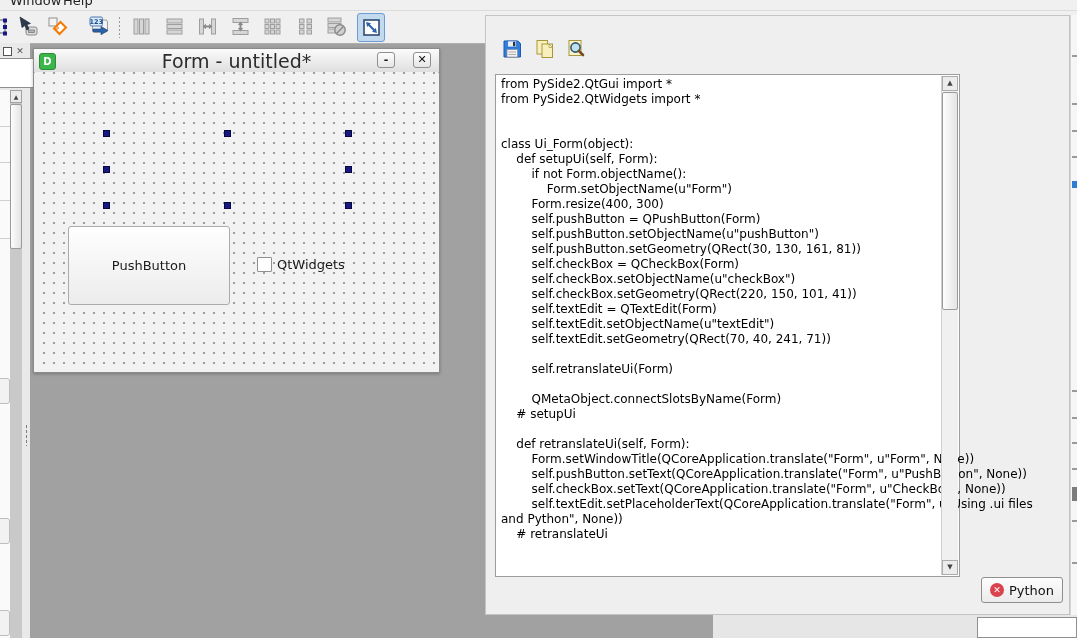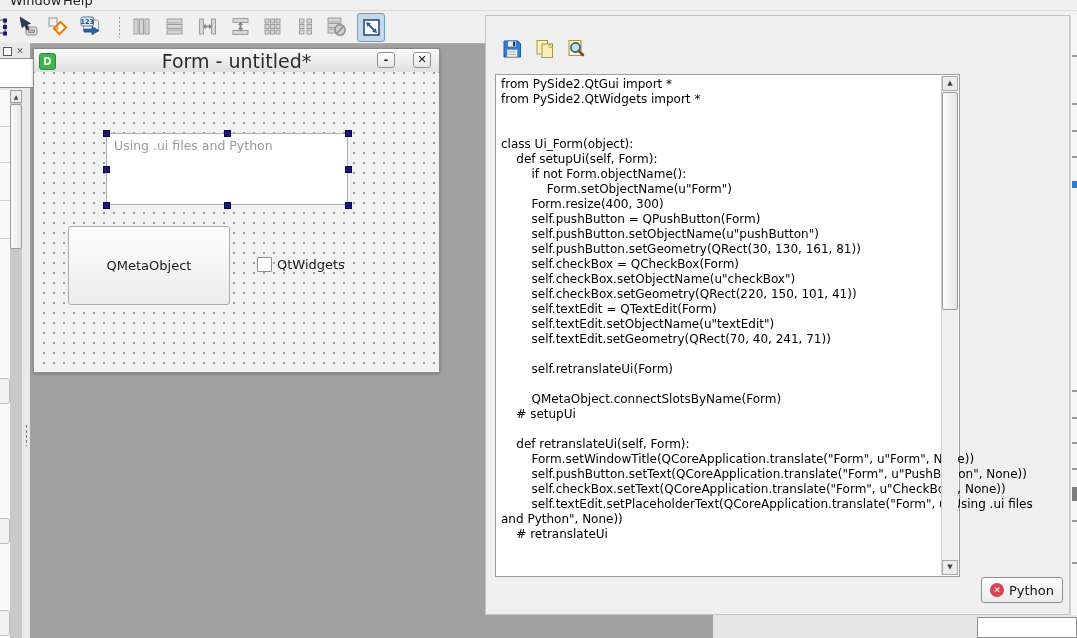--- a/index.html
+++ b/index.html
@@ -89,21 +89,21 @@
         <path d="M3 2 L13.5 8.5 L10 9.6 L12 14 L9.8 15 L7.8 10.6 L5 12.6 Z" fill="#2e3a4d" stroke="#17202e" stroke-width="0.6"></path>
       </svg>
   </div>
   <div class="toolbtn" style="left:44px">
     <svg viewBox="0 0 23 23">
         <rect x="3" y="3" width="8" height="8" fill="#f4f4f4" stroke="#8f8f8f"></rect>
         <polygon points="8,13.5 14.5,7 20,12.5 13.5,19" fill="#fff" stroke="#f57900" stroke-width="2"></polygon>
         <circle cx="11" cy="13" r="1.3" fill="#fff" stroke="#f57900"></circle>
       </svg>
   </div>
-  <div class="toolbtn" style="left:77px">
+  <div class="toolbtn" style="left:86px">
     <svg viewBox="0 0 23 23">
         <rect x="4.5" y="5" width="15" height="12" rx="2" fill="#f2f2f2" stroke="#9a9a9a"></rect>
         <rect x="2" y="2" width="12.5" height="9" rx="1.5" fill="#dce9f7" stroke="#4a7ab5"></rect>
         <text x="8.2" y="9" font-size="6.5" font-weight="bold" fill="#1c4f8a" text-anchor="middle" font-family="DejaVu Sans,sans-serif">123</text>
         <polygon points="5,14 13,14 13,11.5 20,15.5 13,19.8 13,17 5,17" fill="#2c62a8" stroke="#17406e" stroke-width="0.6"></polygon>
       </svg>
   </div>
   <div class="tsep" style="left:118px"></div>
   <div class="toolbtn" style="left:128px">
     <svg viewBox="0 0 23 23">
@@ -217,34 +217,31 @@
 
 <div class="abs formwin">
   <div class="ftitle">
     <span class="ticon">D</span>
     <span class="ttext">Form - untitled*</span>
     <span class="winbtn" style="right:44px">-</span>
     <span class="winbtn" style="right:8px">✕</span>
   </div>
   <div class="fbody">
 
-    <div class="textedit">
-      <span class="placeholder">Using .ui files and Python</span>
-    </div>
     <div class="handle" style="left:68px;top:58px"></div>
     <div class="handle" style="left:189px;top:58px"></div>
     <div class="handle" style="left:310px;top:58px"></div>
     <div class="handle" style="left:68px;top:94px"></div>
     <div class="handle" style="left:310px;top:94px"></div>
     <div class="handle" style="left:68px;top:130px"></div>
     <div class="handle" style="left:189px;top:130px"></div>
     <div class="handle" style="left:310px;top:130px"></div>
 
     <div class="pushbtn">
-      <span>QMetaObject</span>
+      <span>PushButton</span>
     </div>
 
     <div class="checkboxrow">
       <span class="cbind"></span>
       <span>QtWidgets</span>
     </div>
   </div>
 </div>
 
 <div class="abs dialog">

